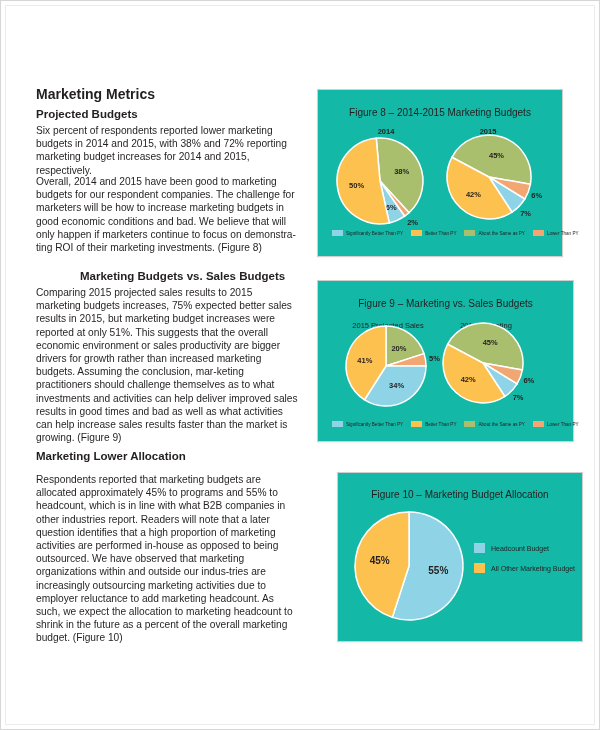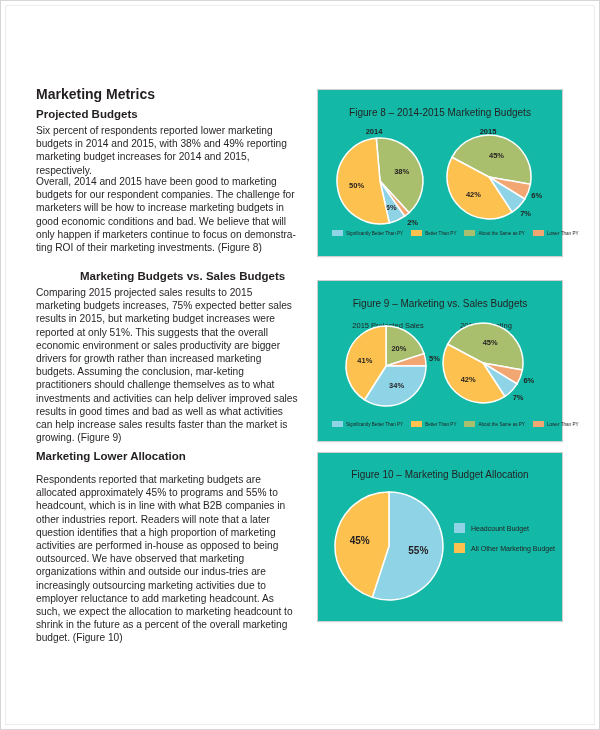--- a/index.html
+++ b/index.html
@@ -22,32 +22,32 @@
 </style>
 </head>
 <body>
 
 <div class="page-frame"></div>
 <div class="page-inner"></div>
 
 <div class="h1">Marketing Metrics</div>
 
 <div class="h2" style="top:108px;">Projected Budgets</div>
-<p class="p" style="top:124px;">Six percent of respondents reported lower marketing budgets in 2014 and 2015, with 38% and 49% reporting marketing budget increases for 2014 and 2015, respectively.</p>
+<p class="p" style="top:124px;">Six percent of respondents reported lower marketing budgets in 2014 and 2015, with 38% and 72% reporting marketing budget increases for 2014 and 2015, respectively.</p>
 <p class="p" style="top:175px;">Overall, 2014 and 2015 have been good to marketing budgets for our respondent companies. The challenge for marketers will be how to increase marketing budgets in good economic conditions and bad. We believe that will only happen if marketers continue to focus on demonstra-ting ROI of their marketing investments. (Figure 8)</p>
 
 <div class="h2" style="top:270px;margin-left:44px;">Marketing Budgets vs. Sales Budgets</div>
 <p class="p" style="top:286px;">Comparing 2015 projected sales results to 2015 marketing budgets increases, 75% expected better sales results in 2015, but marketing budget increases were reported at only 51%. This suggests that the overall economic environment or sales productivity are bigger drivers for growth rather than increased marketing budgets. Assuming the conclusion, mar-keting practitioners should challenge themselves as to what investments and activities can help deliver improved sales results in good times and bad as well as what activities can help increase sales results faster than the market is growing. (Figure 9)</p>
 
 <div class="h2" style="top:450px;">Marketing Lower Allocation</div>
 <p class="p" style="top:473px;">Respondents reported that marketing budgets are allocated approximately 45% to programs and 55% to headcount, which is in line with what B2B companies in other industries report. Readers will note that a later question identifies that a high proportion of marketing activities are performed in-house as opposed to being outsourced. We have observed that marketing organizations within and outside our indus-tries are increasingly outsourcing marketing activities due to employer reluctance to add marketing headcount. As such, we expect the allocation to marketing headcount to shrink in the future as a percent of the overall marketing budget. (Figure 10)</p>
 
 <div class="fig" style="top:89px;height:166px;">
   <div class="fig-title" style="top:17px;">Figure 8 – 2014-2015 Marketing Budgets</div>
-  <div class="pie-label" style="left:36px;top:37px;width:40px;">2014</div>
+  <div class="pie-label" style="left:48px;top:37px;width:40px;">2014</div>
   <div class="pie-label" style="left:150px;top:37px;width:40px;">2015</div>
   <svg width="244" height="166" style="position:absolute;left:0;top:0;">
     <g id="fig8a">
         <path d="M62,91 L58.2523030618507,48.16362798205494 A43,43 0 0 1 91.05037892747339,122.70292548283534 Z" fill="#a9bf6e" stroke="#fff" stroke-width="1.5"></path>
         <text x="83.64711648117492" y="84.47504078484087" text-anchor="middle" font-size="7.5" font-weight="bold" fill="#231f20">38%</text>
         <path d="M62,91 L91.05037892747339,122.70292548283534 A43,43 0 0 1 86.66378676309499,126.22353790442665 Z" fill="#f2a672" stroke="#fff" stroke-width="1.5"></path>
         <text x="94.54802055357106" y="134.55399312082986" text-anchor="middle" font-size="7.5" font-weight="bold" fill="#231f20">2%</text>
         <path d="M62,91 L86.66378676309499,126.22353790442665 A43,43 0 0 1 71.30690339933842,132.98072830615712 Z" fill="#8fd3e6" stroke="#fff" stroke-width="1.5"></path>
         <text x="73.25676998155171" y="119.58295584138855" text-anchor="middle" font-size="7.5" font-weight="bold" fill="#231f20">6%</text>
         <path d="M62,91 L71.30690339933842,132.98072830615712 A43,43 0 1 1 58.2523030618507,48.16362798205494 Z" fill="#fdc14f" stroke="#fff" stroke-width="1.5"></path>
@@ -77,21 +77,21 @@
         <span class="sw" style="background:#a9bf6e"></span>
         <span>About the Same as PY</span>
       </span>
     <span class="legend-item">
         <span class="sw" style="background:#f2a672"></span>
         <span>Lower Than PY</span>
       </span>
   </div>
 </div>
 
-<div class="fig" style="top:280px;height:160px;">
+<div class="fig" style="top:280px;height:160px;padding-left:11px;">
   <div class="fig-title" style="top:17px;">Figure 9 – Marketing vs. Sales Budgets</div>
   <div class="pie-label" style="left:20px;top:40px;width:100px;font-weight:normal;">2015 Projected Sales</div>
   <div class="pie-label" style="left:118px;top:40px;width:100px;font-weight:normal;">2015 Marketing</div>
   <svg width="244" height="160" style="position:absolute;left:0;top:0;">
     <g id="fig9a">
         <path d="M68,85 L68,45 A40,40 0 0 1 106.04226065180615,72.63932022500211 Z" fill="#a9bf6e" stroke="#fff" stroke-width="1.5"></path>
         <text x="80.9312755504344" y="70.20162612375115" text-anchor="middle" font-size="7.5" font-weight="bold" fill="#231f20">20%</text>
         <path d="M68,85 L106.04226065180615,72.63932022500211 A40,40 0 0 1 108,85 Z" fill="#f2a672" stroke="#fff" stroke-width="1.5"></path>
         <text x="116.39672868916175" y="80.33471121302868" text-anchor="middle" font-size="7.5" font-weight="bold" fill="#231f20">5%</text>
         <path d="M68,85 L108,85 A40,40 0 0 1 46.56692820084014,118.7731170200806 Z" fill="#8fd3e6" stroke="#fff" stroke-width="1.5"></path>
@@ -123,21 +123,21 @@
         <span class="sw" style="background:#a9bf6e"></span>
         <span>About the Same as PY</span>
       </span>
     <span class="legend-item">
         <span class="sw" style="background:#f2a672"></span>
         <span>Lower Than PY</span>
       </span>
   </div>
 </div>
 
-<div class="fig" style="top:452px;height:168px;">
+<div class="fig" style="top:472px;height:168px;margin-left:20px;">
   <div class="fig-title" style="top:16px;">Figure 10 – Marketing Budget Allocation</div>
   <svg width="244" height="168" style="position:absolute;left:0;top:0;">
     <g id="fig10">
         <path d="M71,93 L71,39 A54,54 0 1 1 54.31308230375282,144.3570518799383 Z" fill="#8fd3e6" stroke="#fff" stroke-width="1.5"></path>
         <text x="100.33434371567559" y="100.64610361169487" text-anchor="middle" font-size="10" font-weight="bold" fill="#231f20">55%</text>
         <path d="M71,93 L54.31308230375282,144.3570518799383 A54,54 0 0 1 70.99999999999999,39 Z" fill="#fdc14f" stroke="#fff" stroke-width="1.5"></path>
         <text x="41.665656284324406" y="91.35389638830515" text-anchor="middle" font-size="10" font-weight="bold" fill="#231f20">45%</text>
       </g>
   </svg>
   <div class="legend10">

